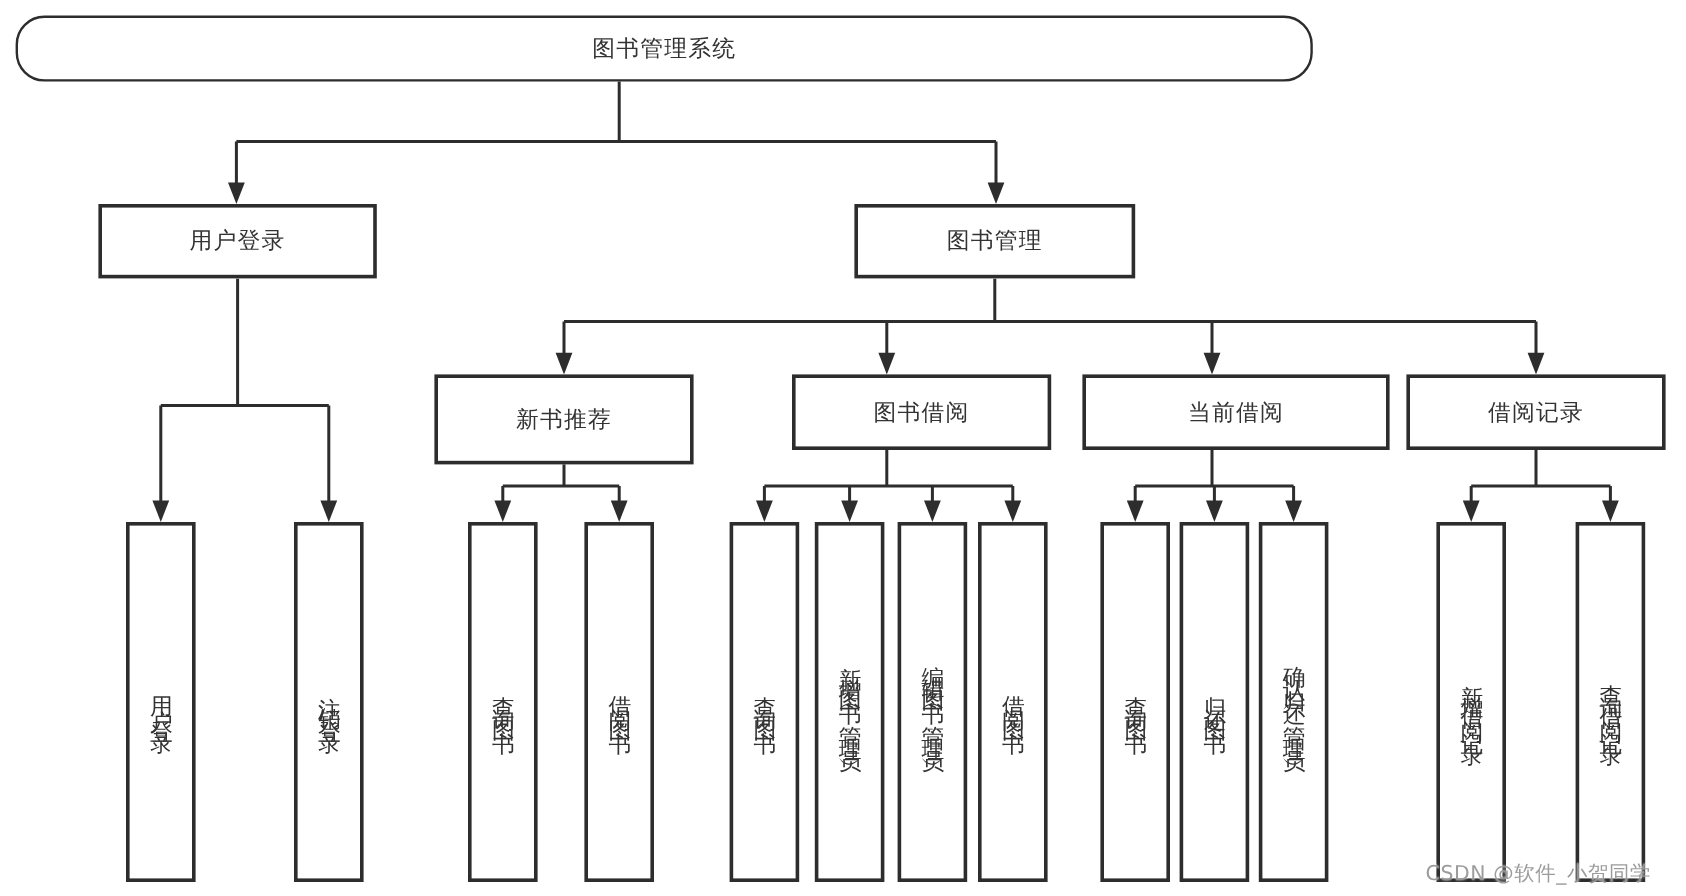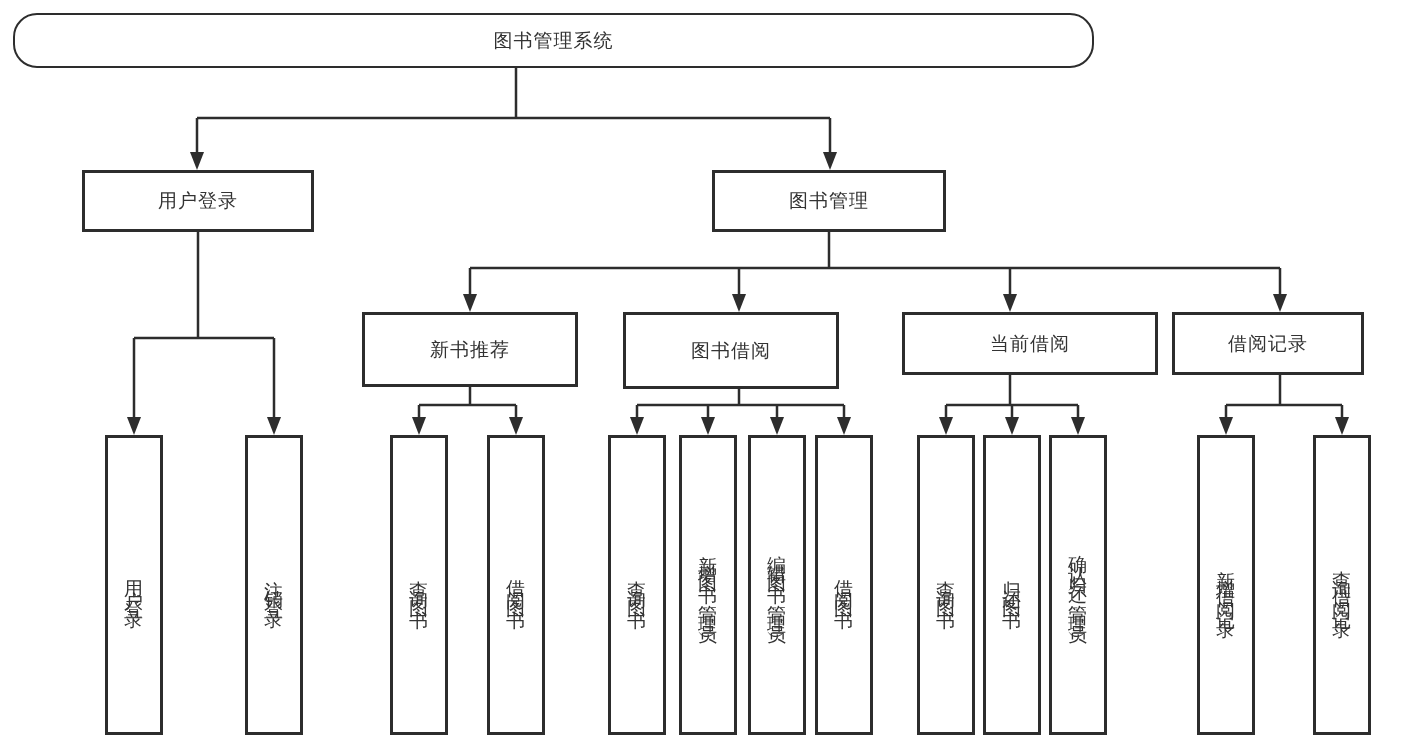--- a/index.html
+++ b/index.html
@@ -34,23 +34,23 @@
     text-orientation:mixed;
     letter-spacing:10px;
     line-height:1;
     display:inline-block;
   }
   
   #n-root        {left:13px;  top:13px;  width:1081px; height:55px;border-radius:24px;}
   #n-user-login  {left:82px;  top:170px; width:232px;  height:62px;}
   #n-book-mgmt   {left:712px; top:170px; width:234px;  height:62px;font-family:Liberation Mono, monospace;}
   #n-new-book    {left:362px; top:312px; width:216px;  height:75px;}
-  #n-book-borrow {left:623px; top:312px; width:216px;  height:77px;}
+  #n-book-borrow {left:660px; top:312px; width:216px;  height:63px;}
   #n-current     {left:902px; top:312px; width:256px;  height:63px;}
-  #n-records     {left:1172px;top:312px; width:192px;  height:63px;}
+  #n-records     {left:1172px;top:312px; width:216px;  height:63px;}
   .leaf{top:435px;width:58px;height:300px;}
   #l-ul-login   {left:105px;}
   #l-ul-logout  {left:245px;}
   #l-nb-query   {left:390px;}
   #l-nb-borrow  {left:487px;}
   #l-bb-query   {left:608px;}
   #l-bb-add     {left:679px;}
   #l-bb-edit    {left:748px;}
   #l-bb-borrow  {left:815px;}
   #l-cb-query   {left:917px;}
@@ -165,13 +165,14 @@
       <span>确认归还（管理员）</span>
     </div>
 
   <div class="node vnode leaf" id="l-br-add">
       <span>新增借阅记录</span>
     </div>
   <div class="node vnode leaf" id="l-br-query">
       <span>查询借阅记录</span>
     </div>
 
+  <div class="watermark">CSDN @软件_小贺同学</div>
 </div>
 
 </body></html>

